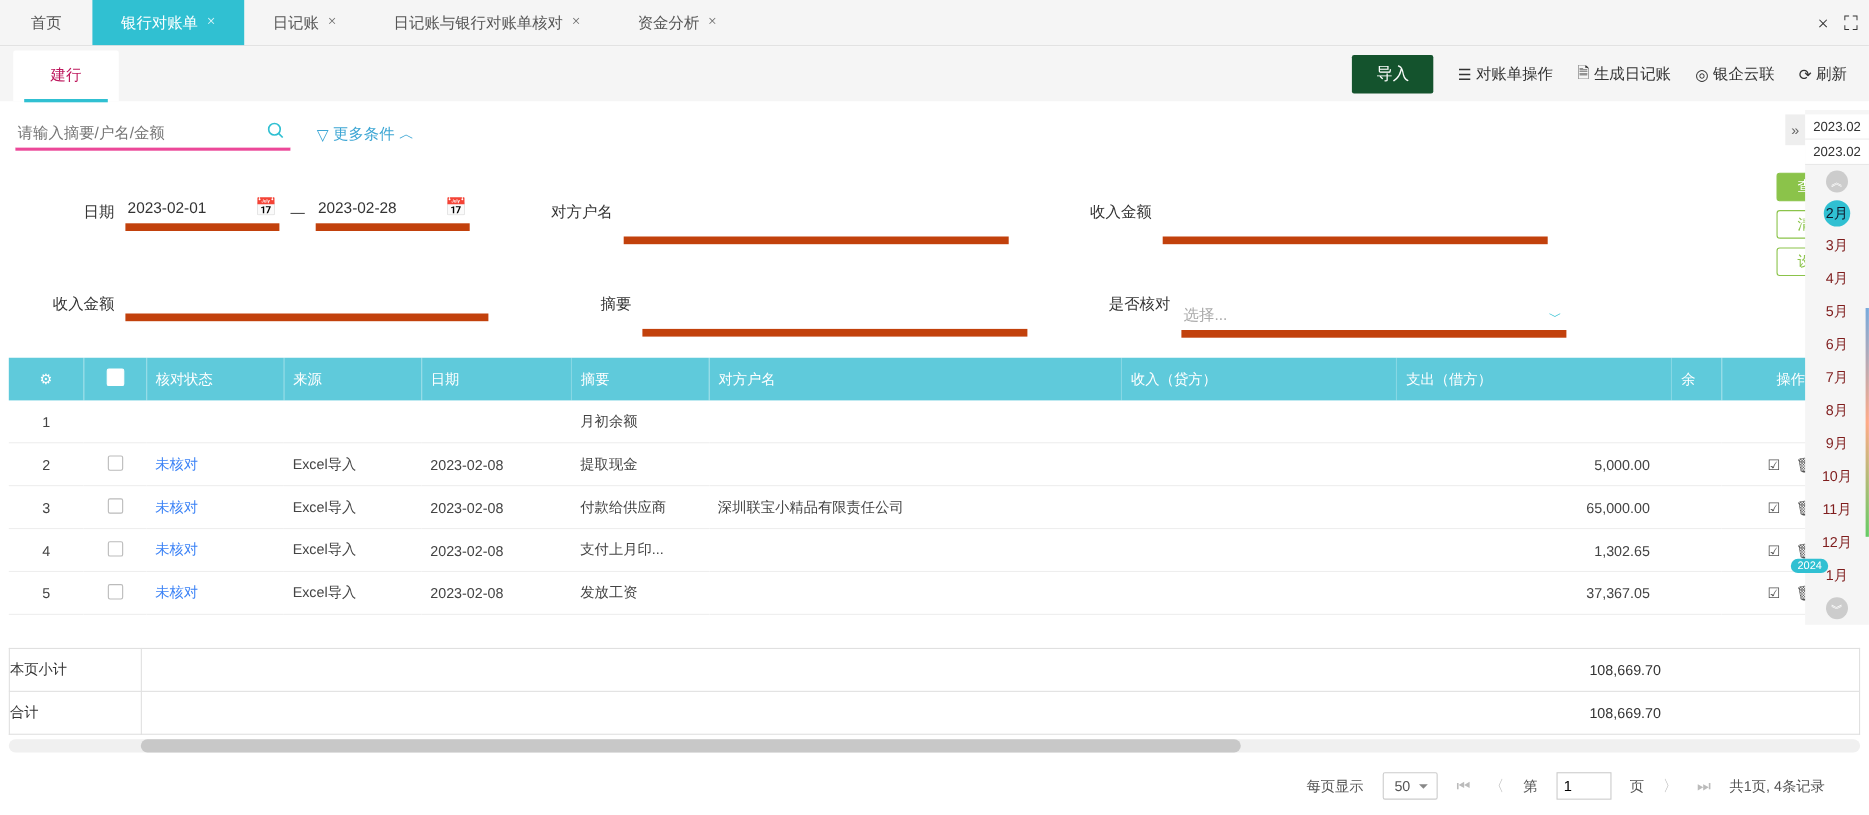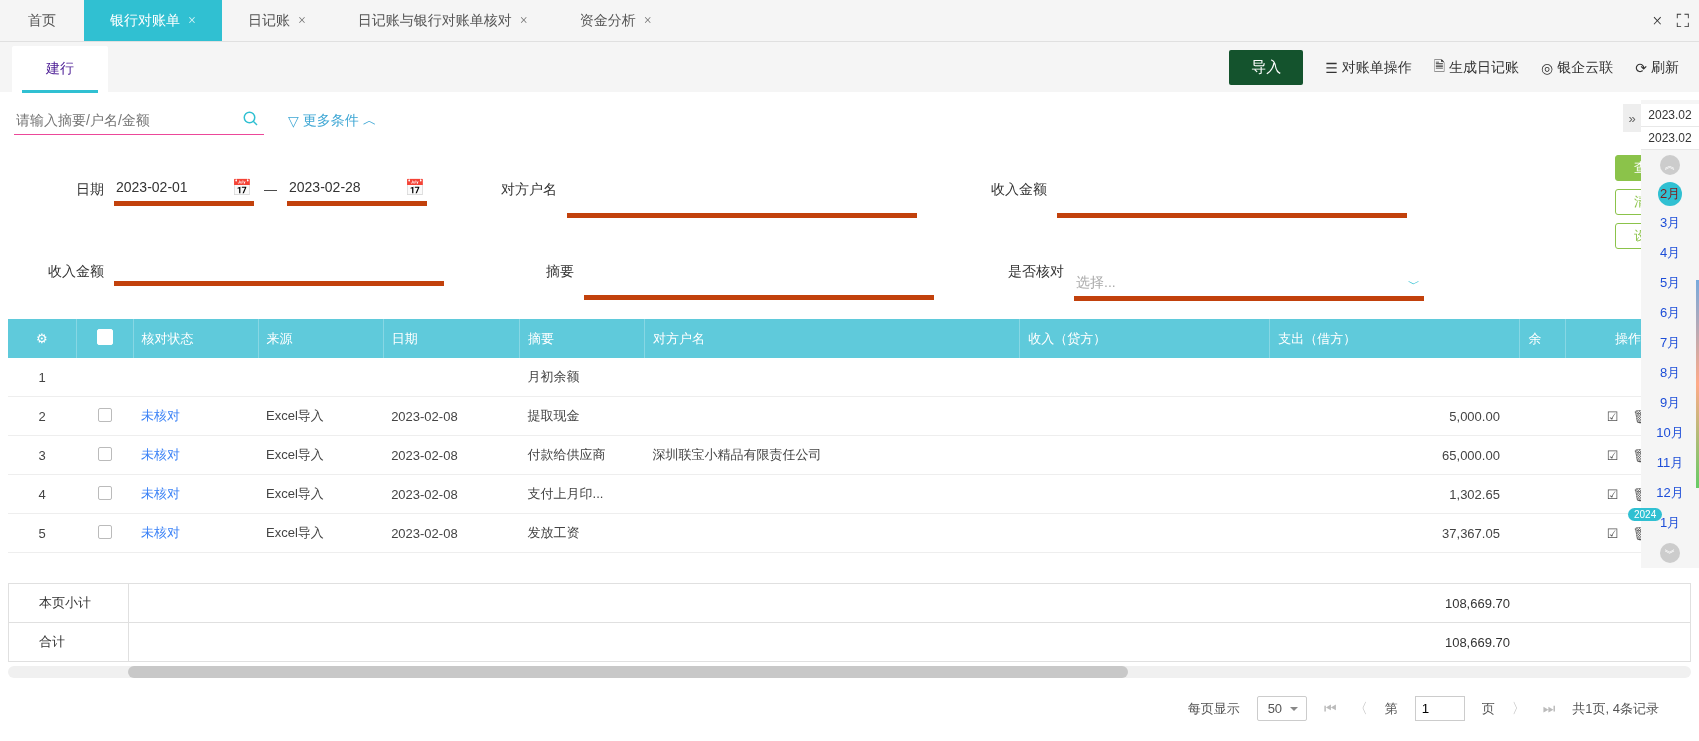--- a/index.html
+++ b/index.html
@@ -61,21 +61,21 @@
     display: flex;
     align-items: flex-end;
     height: 50px;
     background: #f5f5f5;
     padding-left: 12px;
     position: relative;
   }
   .sub-tab {
     background: #fff;
     padding: 14px 34px;
-    color: #4c1d95;
+    color: #be185d;
     font-size: 14px;
     border-top-left-radius: 2px;
     border-top-right-radius: 2px;
     position: relative;
   }
   .sub-tab::after {
     content: "";
     position: absolute;
     left: 10px; right: 10px; bottom: -1px;
     height: 3px;
@@ -112,21 +112,21 @@
   .search-row {
     display: flex;
     align-items: center;
     padding: 14px 14px 8px 14px;
     gap: 24px;
     background: #fff;
   }
   .search-input-wrap {
     position: relative;
     width: 250px;
-    border-bottom: 1px solid #ec4899;
+    border-bottom: 3px solid #ec4899;
   }
   .search-input-wrap input {
     border: none;
     outline: none;
     padding: 6px 30px 6px 2px;
     width: 100%;
     font-size: 14px;
   }
   .search-input-wrap .search-icon {
     position: absolute; right: 4px; top: 4px;
@@ -157,21 +157,21 @@
     margin-right: 40px;
   }
   .filter-label {
     width: 100px;
     text-align: right;
     padding-right: 10px;
     font-size: 14px;
     color: #333;
   }
   .filter-field {
-    border-bottom: 5px solid #c2410c;
+    border-bottom: 7px solid #c2410c;
     min-width: 140px;
     padding: 4px 2px;
     font-size: 14px;
     color: #333;
     position: relative;
   }
   .filter-field.wide { min-width: 350px; margin-top: 28px; }
   .filter-field.date { min-width: 140px; display:flex;align-items:center;justify-content:space-between; }
   .cal-icon { color: #30c0d2; font-size: 16px; cursor: pointer; }
   .date-sep { margin: 0 10px; color: #333; }
@@ -241,21 +241,21 @@
 
   
   .summary-table {
     width: calc(100% - 16px);
     margin: 30px 8px 0 8px;
     border-collapse: collapse;
     font-size: 13px;
   }
   .summary-table td {
     border: 1px solid #e0e0e0;
-    padding: 10px 30px;
+    padding: 10px 0;
   }
   .summary-label { width: 120px; text-align:left; color:#333; }
   .summary-value { text-align:right; padding-right:180px !important; }
 
   
   .hscroll {
     margin: 4px 8px 8px 8px;
     height: 12px;
     background: #f0f0f0;
     border-radius: 6px;
@@ -328,28 +328,28 @@
     font-size:12px;
     color:#333;
     border-bottom:1px solid #e8e8e8;
   }
   .scroll-arrow {
     width: 20px;height:20px;border-radius:50%;background:#ccc;color:#fff;display:flex;align-items:center;justify-content:center;margin:5px 0;font-size:11px;cursor:pointer;
   }
   .month-item {
     padding: 6px 0;
     font-size: 13px;
-    color: #1d4ed8;
+    color: #7f1d1d;
     cursor: pointer;
     width:100%;
     text-align:center;
   }
   .month-item.current {
     background: #30c0d2;
-    color: #7f1d1d;
+    color: #0f172a;
     border-radius: 50%;
     width: 24px; height: 24px;
     display:flex;align-items:center;justify-content:center;
     margin: 2px 16px;
   }
   .year-badge {
     background: #30c0d2;
     color: #fff;
     font-size: 10px;
     border-radius: 9px;

